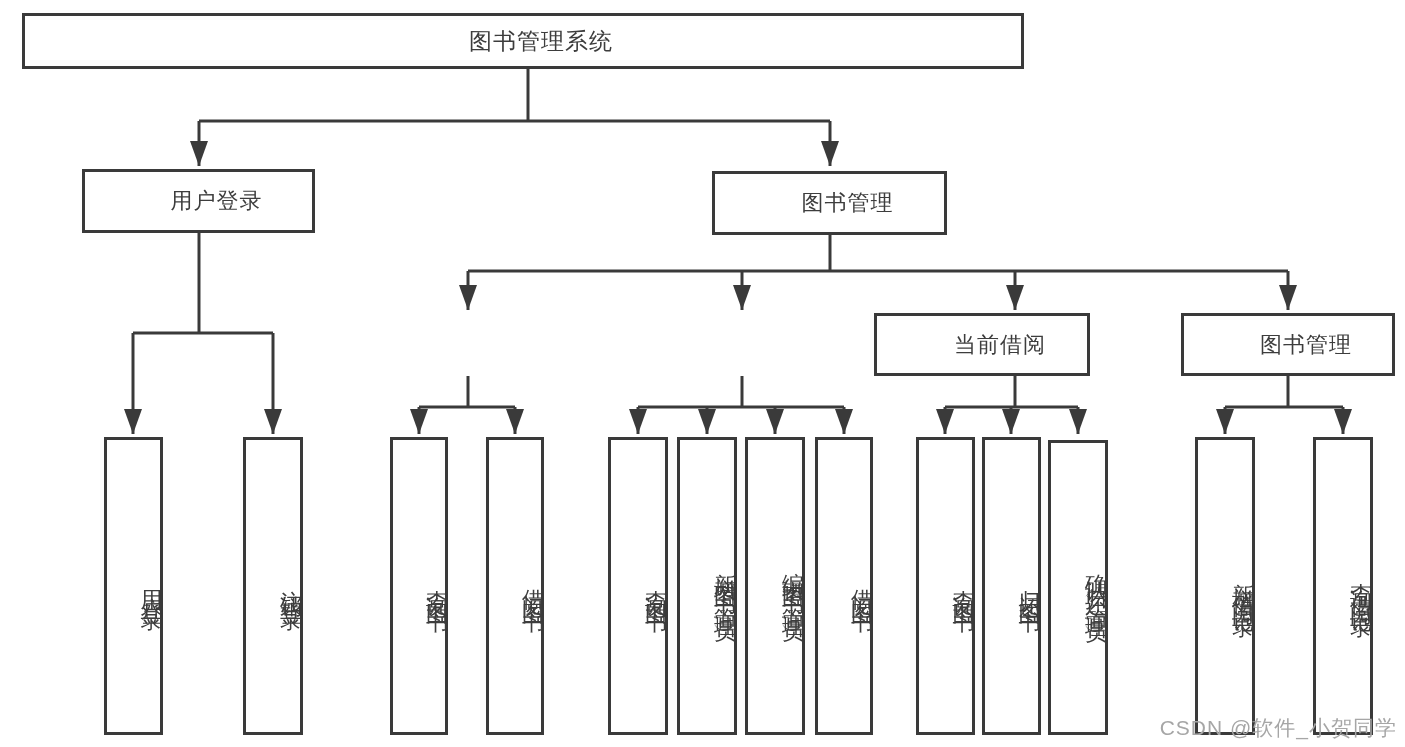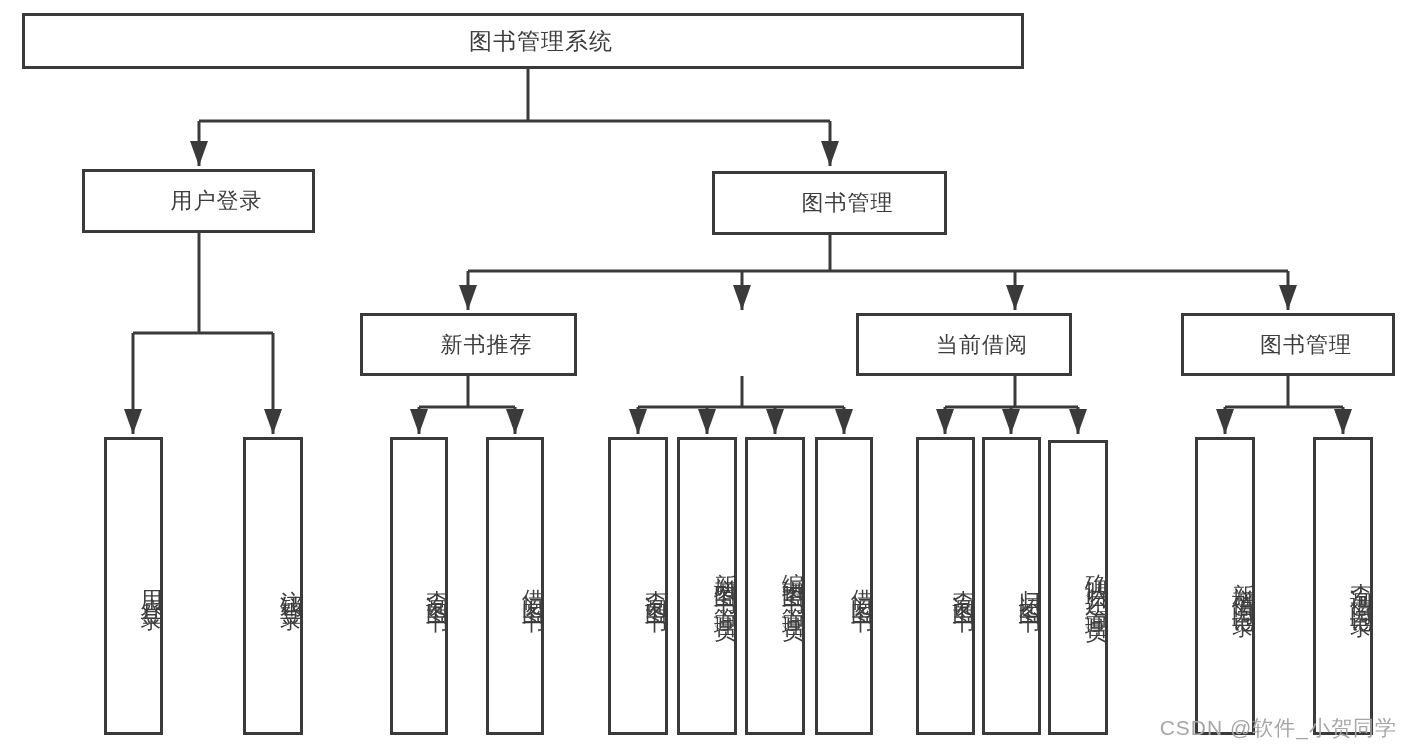--- a/index.html
+++ b/index.html
@@ -103,24 +103,21 @@
     <span class="hlabel">图书管理系统</span>
   </div>
 
   <div class="node" style="left:82px;top:169px;width:233px;height:64px">
     <span class="hlabel">用户登录</span>
   </div>
   <div class="node" style="left:712px;top:171px;width:235px;height:64px">
     <span class="hlabel">图书管理</span>
   </div>
 
-  <div class="node" style="left:360px;top:313px;width:217px;height:63px">
-    <span class="hlabel">新书推荐</span>
-  </div>
-  <div class="node" style="left:856px;top:313px;width:216px;height:63px">
+  <div class="node" style="left:874px;top:313px;width:216px;height:63px">
     <span class="hlabel">当前借阅</span>
   </div>
   <div class="node" style="left:1181px;top:313px;width:214px;height:63px">
     <span class="hlabel">图书管理</span>
   </div>
 
   <div class="node leaf" style="left:104px;top:437px;width:59px;height:298px">
     <span class="vlabel">用户登录</span>
   </div>
   <div class="node leaf" style="left:243px;top:437px;width:60px;height:298px">

